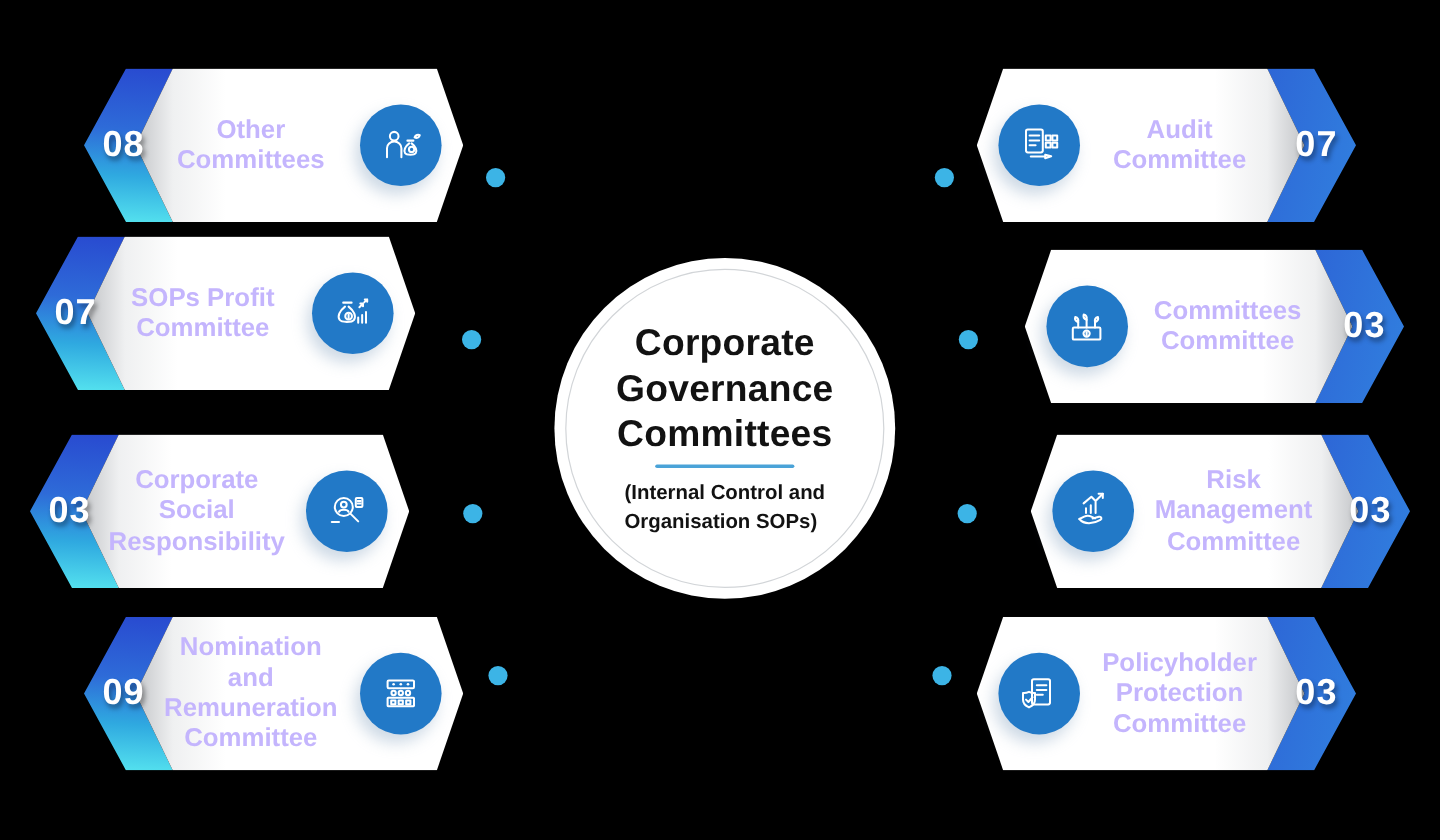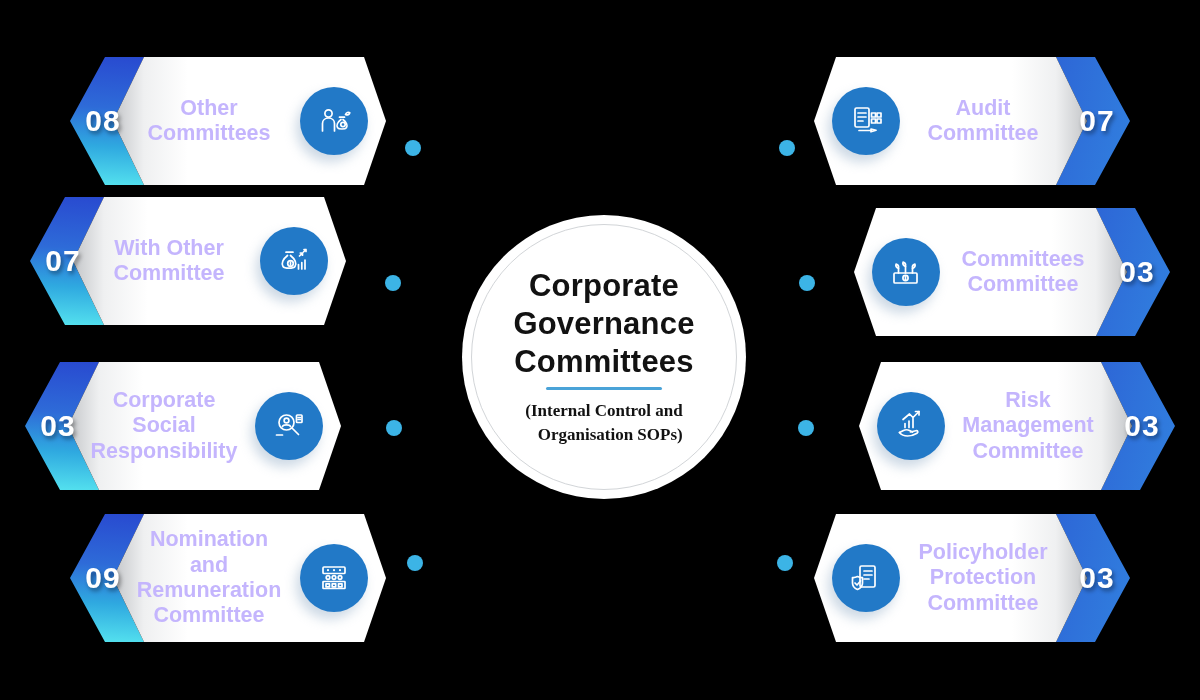--- a/index.html
+++ b/index.html
@@ -69,22 +69,22 @@
   }
   .center-circle::before{
     content:"";position:absolute;inset:9px;border:1.5px solid #d2d5d8;border-radius:50%;
   }
   .center-title{
     font-size:31px;font-weight:800;line-height:1.22;text-align:center;
     color:#121212;white-space:pre-line;letter-spacing:.2px;
   }
   .title-underline{width:116px;height:3px;background:#4aa3d8;margin:7px 0 9px;border-radius:2px;}
   .center-subtitle{
-    font-size:17px;font-weight:700;line-height:1.4;text-align:right;
-    color:#121212;white-space:pre-line;font-family:Liberation Serif, serif;
+    font-size:17px;font-weight:700;line-height:1.4;text-align:left;
+    color:#121212;white-space:pre-line;
   }
 </style>
 </head>
 <body>
 
 <div class="stage">
 
   <div class="banner left" style="left:70px;top:57px">
     <div class="chev"></div>
     <div class="body"></div>
@@ -100,21 +100,21 @@
         <circle cx="29" cy="23.5" r="2.2"></circle>
         <path d="M31.5 13.5c.8-2 2.8-2.6 4.3-1.8-.4 1.8-2.3 2.8-4.3 1.8z"></path>
       </svg>
     </div>
   </div>
 
   <div class="banner left" style="left:30px;top:197px">
     <div class="chev"></div>
     <div class="body"></div>
     <div class="num">07</div>
-    <div class="label">With Other
+    <div class="label">SOPs Profit
 Committee</div>
     <div class="icon-wrap">
       <svg width="40" height="40" viewBox="0 0 40 40" fill="none" stroke="#fff" stroke-width="1.7" stroke-linecap="round" stroke-linejoin="round">
         <path d="M13.5 14.5c-4.5 3.5-6.5 8-4.5 11 1.6 2.3 10.4 2.3 12 0 2-3 0-7.5-4.5-11"></path>
         <path d="M12 11.2h7"></path>
         <circle cx="16.5" cy="22.5" r="2.8"></circle>
         <path d="M16.5 21v3"></path>
         <path d="M24.5 28v-4.5M27.8 28v-6.5M31 28v-9"></path>
         <path d="M25.5 15l3-3M28.5 12h-2.2M28.5 12v2.2"></path>
         <path d="M29.5 11l2.5-2.5M32 8.5h-2M32 8.5v2"></path>

